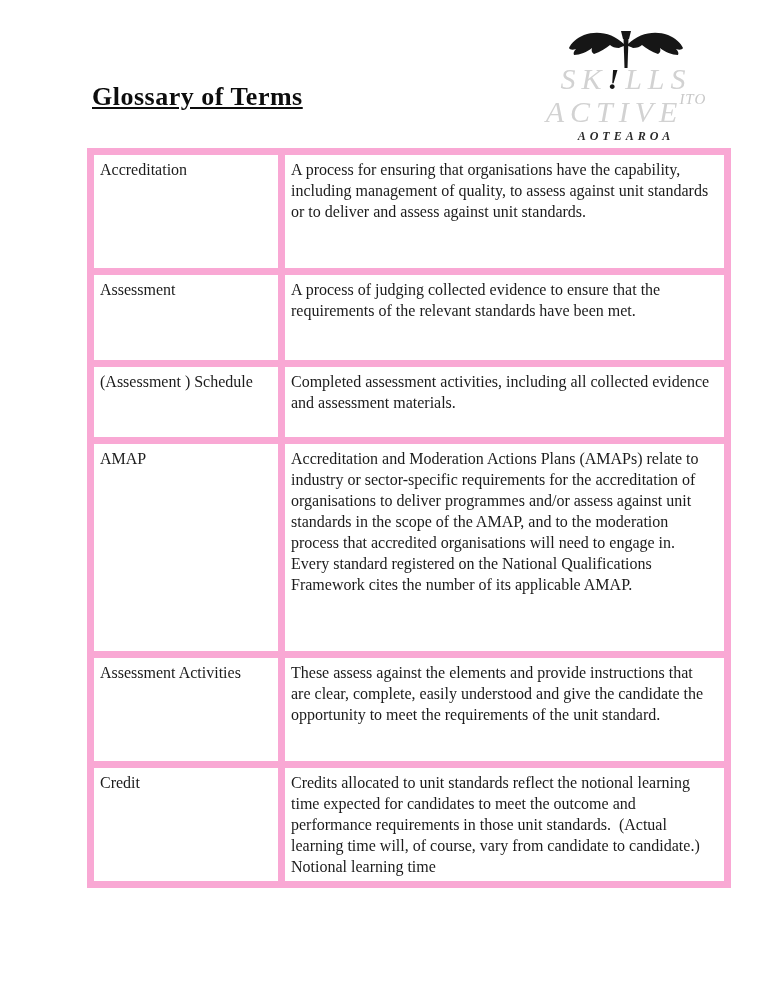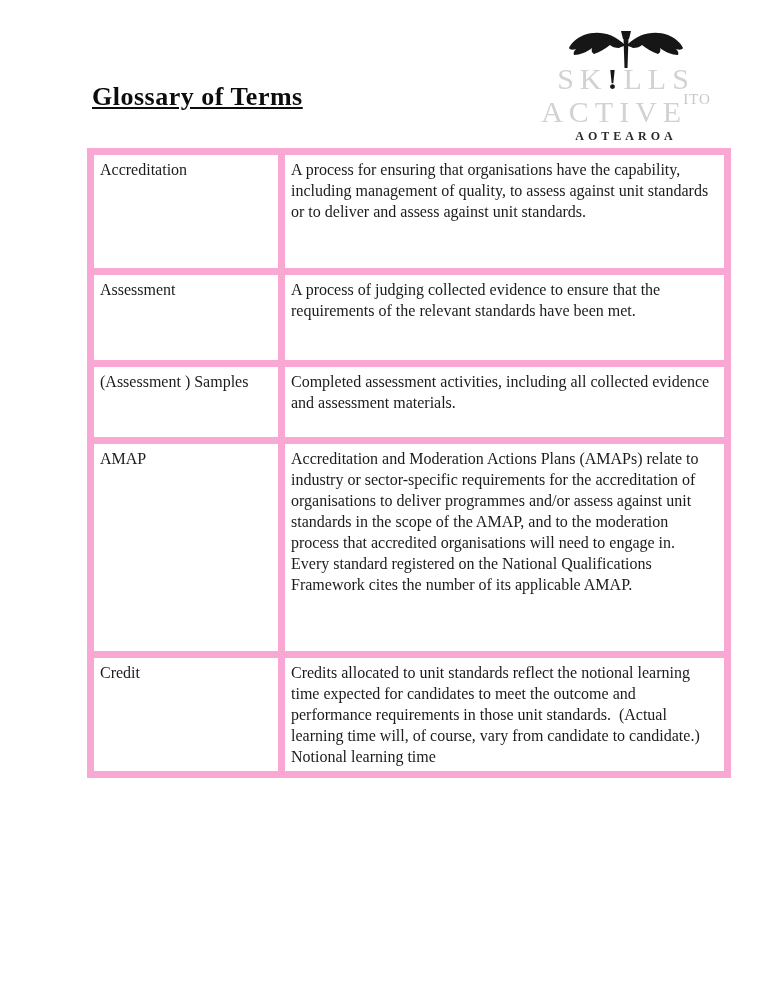--- a/index.html
+++ b/index.html
@@ -27,20 +27,21 @@
 
   
   .logo{
     position:absolute;
     top:28px;
     left:540px;
     width:172px;
     text-align:center;
     line-height:1;
     user-select:none;
+    font-style:italic;
   }
   .logo .emblem{
     display:block;
     margin:0 auto -6px auto;
   }
   .logo-line1,.logo-line2{
     font-size:30px;
     letter-spacing:6px;
     color:#d2d2d2;
     font-family:"Liberation Serif", serif;
@@ -122,26 +123,30 @@
     <tbody>
       <tr>
         <td class="term">Accreditation</td>
         <td class="def">A process for ensuring that organisations have the capability, including management of quality, to assess against unit standards or to deliver and assess against unit standards.</td>
       </tr>
       <tr>
         <td class="term">Assessment</td>
         <td class="def">A process of judging collected evidence to ensure that the requirements of the relevant standards have been met.</td>
       </tr>
       <tr>
-        <td class="term">(Assessment ) Samples</td>
+        <td class="term">(Assessment ) Schedule</td>
         <td class="def">Completed assessment activities, including all collected evidence and assessment materials.</td>
       </tr>
       <tr>
         <td class="term">AMAP</td>
         <td class="def">Accreditation and Moderation Actions Plans (AMAPs) relate to industry or sector-specific requirements for the accreditation of organisations to deliver programmes and/or assess against unit standards in the scope of the AMAP, and to the moderation process that accredited organisations will need to engage in. Every standard registered on the National Qualifications Framework cites the number of its applicable AMAP.</td>
+      </tr>
+      <tr>
+        <td class="term">Assessment Activities</td>
+        <td class="def">These assess against the elements and provide instructions that are clear, complete, easily understood and give the candidate the opportunity to meet the requirements of the unit standard.</td>
       </tr>
       <tr>
         <td class="term">Credit</td>
         <td class="def">Credits allocated to unit standards reflect the notional learning time expected for candidates to meet the outcome and performance requirements in those unit standards.  (Actual learning time will, of course, vary from candidate to candidate.)  Notional learning time</td>
       </tr>
     </tbody>
   </table>
 
 </div>
 

